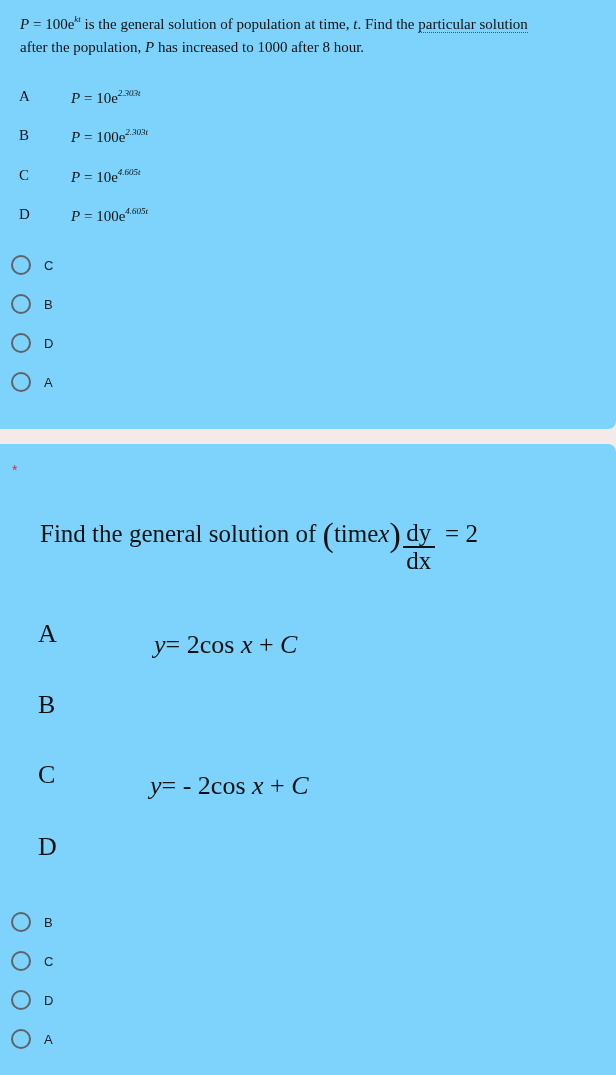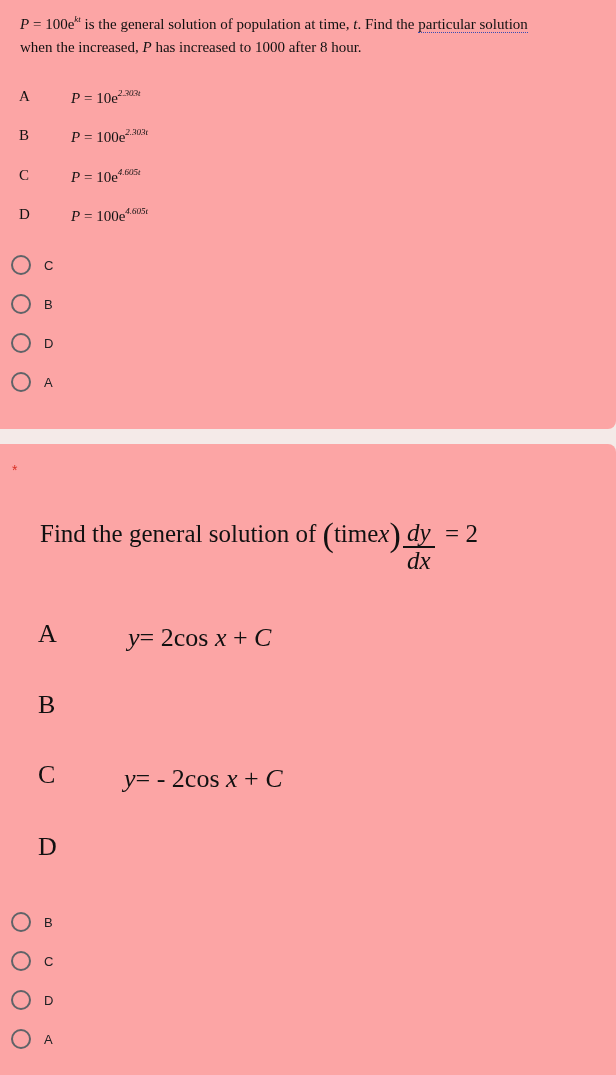--- a/index.html
+++ b/index.html
@@ -4,21 +4,21 @@
   <style>
     html, body { margin: 0; padding: 0; }
     body {
       width: 616px; height: 1075px; overflow: hidden;
       background: #f4eae8;
       font-family: "Liberation Serif", serif;
       color: #111;
       position: relative;
     }
     .card {
-      position: absolute; left: 0; width: 616px; background: #fca5a5;
+      position: absolute; left: 0; width: 616px; background: #7dd3fc;
     }
     #card1 { top: 0; height: 429px; border-bottom-right-radius: 8px; }
     #card2 { top: 444px; height: 631px; border-top-right-radius: 8px; }
     i.v { font-style: italic; }
 
     
     .q1-line { position: absolute; left: 20px; font-size: 15px; line-height: 18px; white-space: nowrap; }
     .q1-line.l1 { top: 10px; }
     .q1-line.l2 { top: 38px; }
     .dotted { border-bottom: 1px dotted #3a4db3; }
@@ -33,36 +33,36 @@
     .radio {
       width: 16px; height: 16px; border: 2px solid #5f6368; border-radius: 50%;
       box-sizing: content-box; margin-left: 1px;
     }
     .radio-label { margin-left: 13px; font-family: "Liberation Sans", sans-serif; font-size: 13px; color: #202124; }
 
     
     .asterisk { position: absolute; left: 12px; top: 462px; color: #d93025; font-family: "Liberation Sans", sans-serif; font-size: 14px; }
     .q2-title { position: absolute; left: 40px; top: 520px; font-size: 25px; white-space: nowrap; display: flex; align-items: flex-start; }
     .paren { font-size: 34px; line-height: 30px; }
-    .frac { display: inline-flex; flex-direction: column; align-items: center; margin: 0 4px 0 2px; font-style: italic; font-size: 25px; line-height: 26px; }
+    .frac { display: inline-flex; flex-direction: column; align-items: center; margin: 0 4px 0 2px; font-size: 25px; line-height: 26px; }
     .frac .bar { width: 32px; height: 1.5px; background: #111; }
     .q2-opt { position: absolute; left: 38px; font-size: 26px; width: 340px; height: 32px; }
     .q2-opt .letter { position: absolute; left: 0; top: 0; }
-    .q2-opt .expr { position: absolute; top: 4px; white-space: nowrap; }
+    .q2-opt .expr { position: absolute; top: 11px; white-space: nowrap; margin-left: 26px; }
   </style>
 </head>
 <body>
 
 <div class="card" id="card1">
 
   <div class="q1-line l1">
     <i class="v">P</i><span> = 100e</span><sup class="small"><i class="v">kt</i></sup><span> is the general solution of population at time, </span><i class="v">t</i><span>. Find the </span><span class="dotted">particular solution</span>
   </div>
   <div class="q1-line l2">
-    <span>when the increased, </span><i class="v">P</i><span> has increased to 1000 after 8 hour.</span>
+    <span>after the population, </span><i class="v">P</i><span> has increased to 1000 after 8 hour.</span>
   </div>
 
   <div class="q1-opt" style="top:88px">
     <span class="letter">A</span>
     <span class="expr"><i class="v">P</i><span> = 10e</span><sup class="small"><i class="v">2.303t</i></sup></span>
   </div>
   <div class="q1-opt" style="top:127px">
     <span class="letter">B</span>
     <span class="expr"><i class="v">P</i><span> = 100e</span><sup class="small"><i class="v">2.303t</i></sup></span>
   </div>

